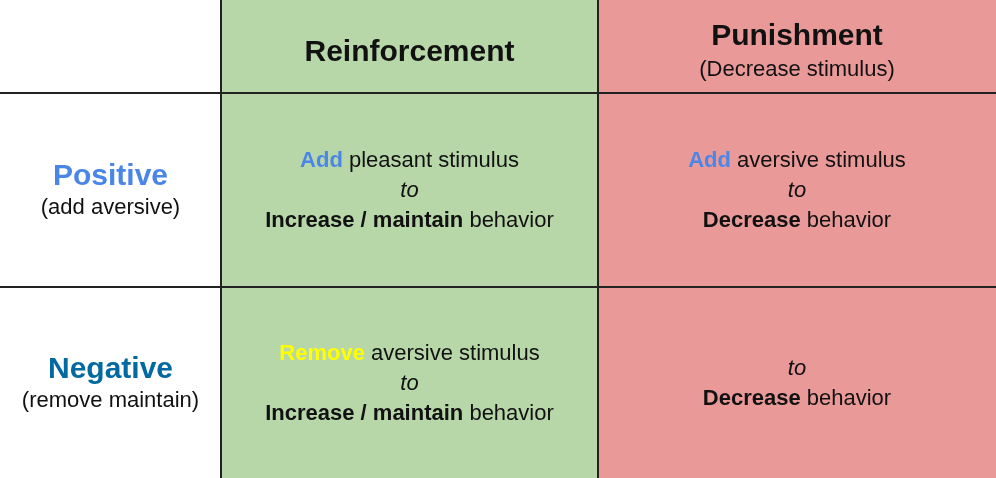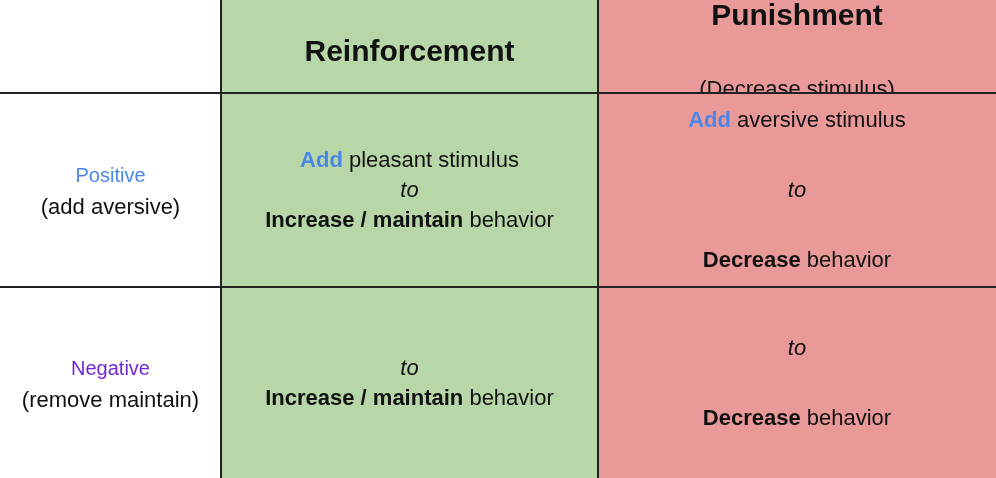--- a/index.html
+++ b/index.html
@@ -12,27 +12,27 @@
     display: grid;
     grid-template-columns: 221px 377px 398px;
     grid-template-rows: 93px 194px 191px;
   }
   .cell {
     display: flex; flex-direction: column; align-items: center; justify-content: center;
     text-align: center; box-sizing: border-box;
   }
   .white { background: #ffffff; }
   .green { background: #b7d7a8; }
-  .red { background: #ea9999; gap: 40px; }
+  .red { background: #ea9999; }
   .line-v, .line-h { position: absolute; background: #222; }
   .line-v { width: 2px; top: 0; height: 478px; }
   .line-h { height: 2px; left: 0; width: 996px; }
   .hdr-title { font-weight: bold; font-size: 30px; line-height: 34px; margin-top: 9px; }
   .hdr-sub { font-size: 22px; line-height: 30px; margin-top: 2px; }
-  .row-title { font-weight: normal; font-size: 20px; line-height: 34px; }
+  .row-title { font-weight: bold; font-size: 30px; line-height: 34px; }
   .row-sub { font-size: 22px; line-height: 30px; }
   .body-line { font-size: 22px; line-height: 30px; white-space: nowrap; text-align: center; }
   .b { font-weight: bold; }
   .i { font-style: italic; }
 </style>
 </head>
 <body>
 
 <div class="grid">
 
@@ -54,24 +54,25 @@
     <div class="body-line i">to</div>
     <div class="body-line"><span class="b">Increase / maintain</span><span> behavior</span></div>
   </div>
   <div class="cell red">
     <div class="body-line"><span class="b" style="color:#4a86e8">Add</span><span> aversive stimulus</span></div>
     <div class="body-line i">to</div>
     <div class="body-line"><span class="b">Decrease</span><span> behavior</span></div>
   </div>
 
   <div class="cell white">
-    <div class="row-title" style="color:#6d28d9">Negative</div>
+    <div class="row-title" style="color:#0369a1">Negative</div>
     <div class="row-sub">(remove maintain)</div>
   </div>
   <div class="cell green">
+    <div class="body-line"><span class="b" style="color:#ffff00">Remove</span><span> aversive stimulus</span></div>
     <div class="body-line i">to</div>
     <div class="body-line"><span class="b">Increase / maintain</span><span> behavior</span></div>
   </div>
   <div class="cell red">
     <div class="body-line i">to</div>
     <div class="body-line"><span class="b">Decrease</span><span> behavior</span></div>
   </div>
 
   <div class="line-v" style="left:220px"></div>
   <div class="line-v" style="left:597px"></div>

